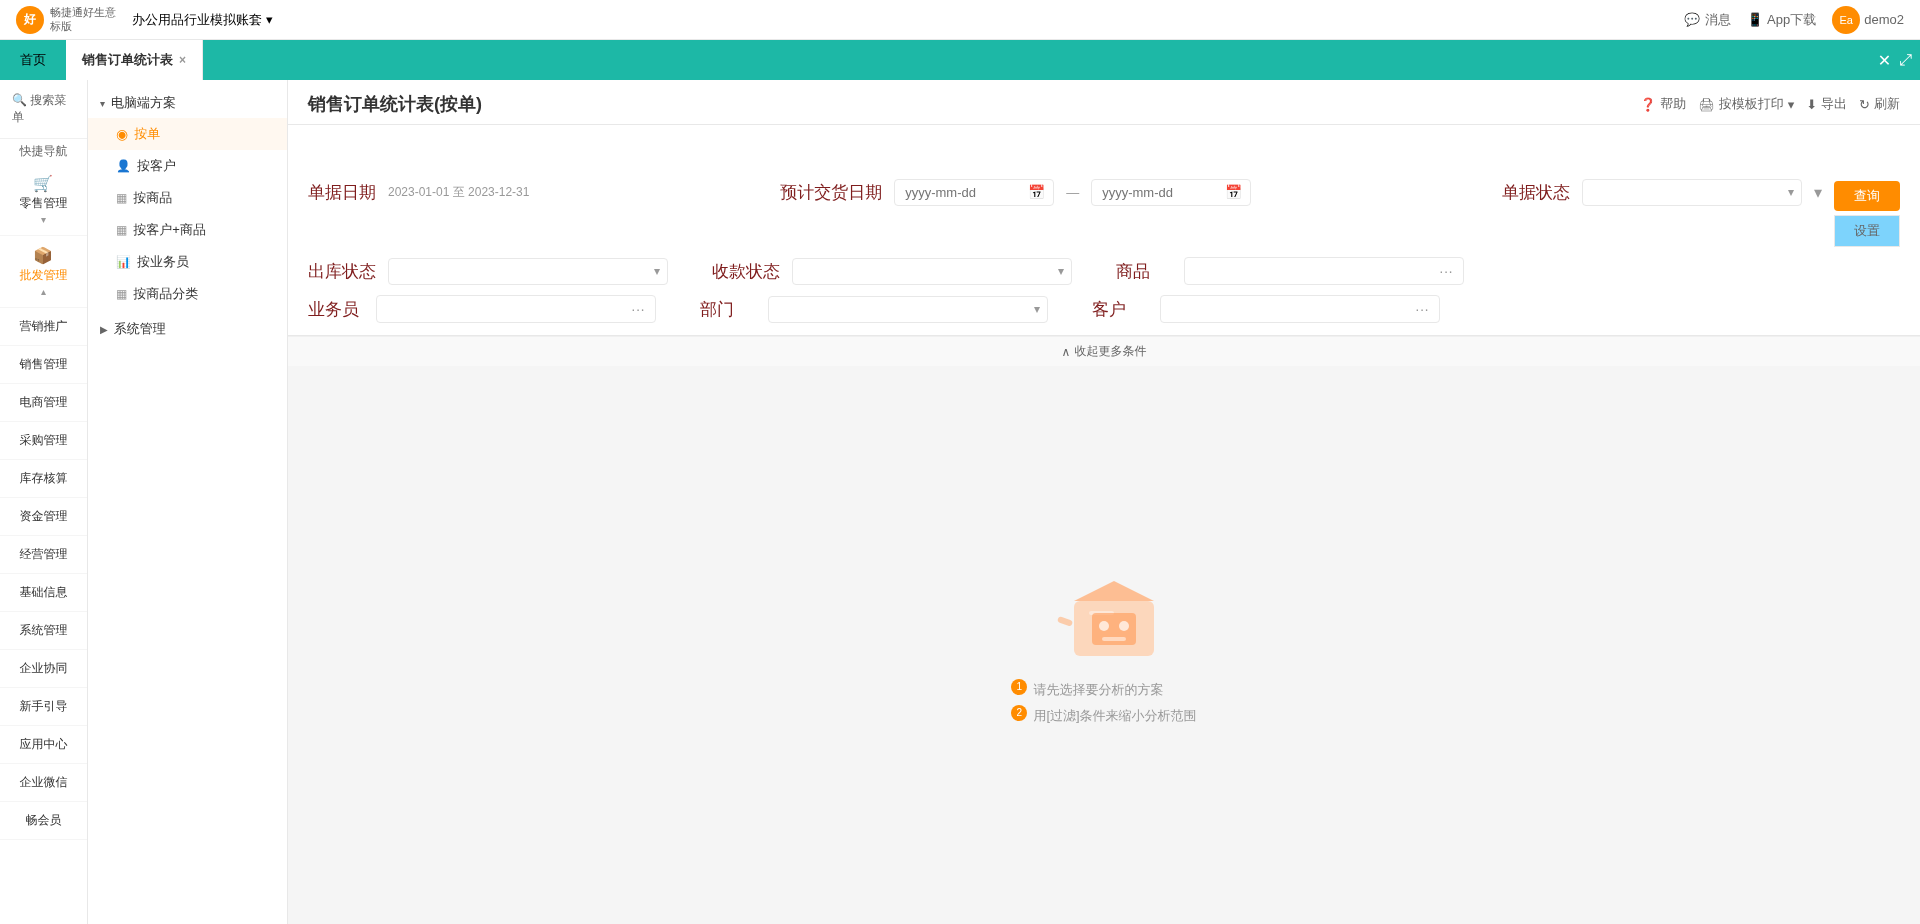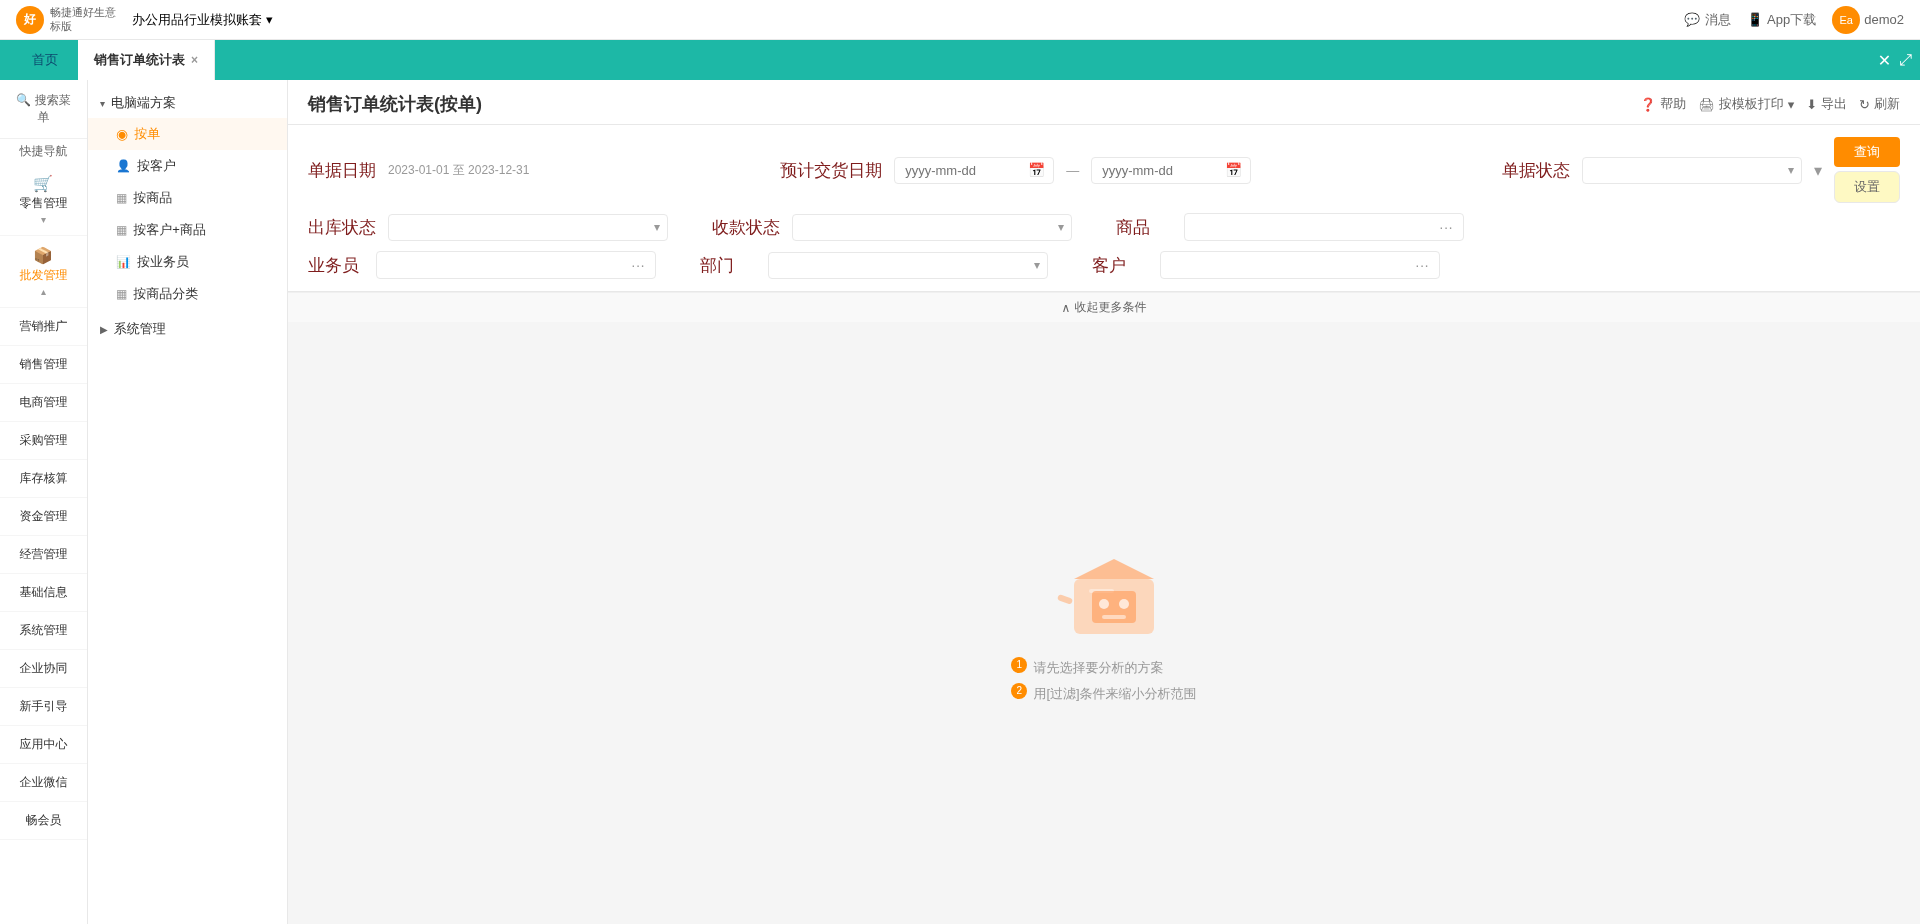--- a/index.html
+++ b/index.html
@@ -30,24 +30,23 @@
       height: 40px;
       display: flex;
       align-items: center;
       padding: 0 0 0 0;
     }
     .tab-home {
       padding: 0 20px;
       height: 100%;
       display: flex;
       align-items: center;
-      color: #0c4a6e;
-      font-size: 13px;
-      cursor: pointer;
-      margin-left: 12px;
+      color: #000000;
+      font-size: 13px;
+      cursor: pointer;
     }
     .tab-item {
       background: white;
       height: 100%;
       display: flex;
       align-items: center;
       padding: 0 16px;
       font-size: 13px;
       color: #333;
       cursor: pointer;
@@ -66,21 +65,21 @@
     
     .sidebar {
       width: 88px;
       background: #fff;
       border-right: 1px solid #e8e8e8;
       display: flex;
       flex-direction: column;
       overflow-y: auto;
     }
     .sidebar-search { padding: 8px; border-bottom: 1px solid #f0f0f0; }
-    .sidebar-search-btn { width: 100%; text-align: center; color: #666; font-size: 12px; cursor: pointer; padding: 4px; }
+    .sidebar-search-btn { width: 100%; color: #666; font-size: 12px; cursor: pointer; padding: 4px; }
     .sidebar-nav-btn { padding: 4px 8px; text-align: center; color: #666; font-size: 12px; cursor: pointer; }
     .sidebar-item {
       padding: 10px 4px;
       text-align: center;
       cursor: pointer;
       font-size: 12px;
       color: #333;
       border-bottom: 1px solid #f5f5f5;
       display: flex;
       flex-direction: column;
@@ -239,29 +238,29 @@
       background: #ff8c00;
       color: white;
       border: none;
       border-radius: 4px;
       padding: 6px 20px;
       font-size: 13px;
       cursor: pointer;
       white-space: nowrap;
     }
     .settings-btn {
-      background: #fef9c3;
+      background: #7dd3fc;
       color: #666;
       border: 1px solid #e8e8e8;
-      border-radius: 6px;
+      border-radius: 0;
       padding: 6px 16px;
       font-size: 13px;
       cursor: pointer;
     }
-    .action-column { display: flex; flex-direction: column; gap: 4px; justify-content: center; }
+    .action-column { display: flex; flex-direction: column; gap: 4px; justify-content: center; margin-top: 44px; }
 
     
     .empty-state {
       flex: 1;
       display: flex;
       flex-direction: column;
       align-items: center;
       justify-content: center;
       gap: 16px;
     }

